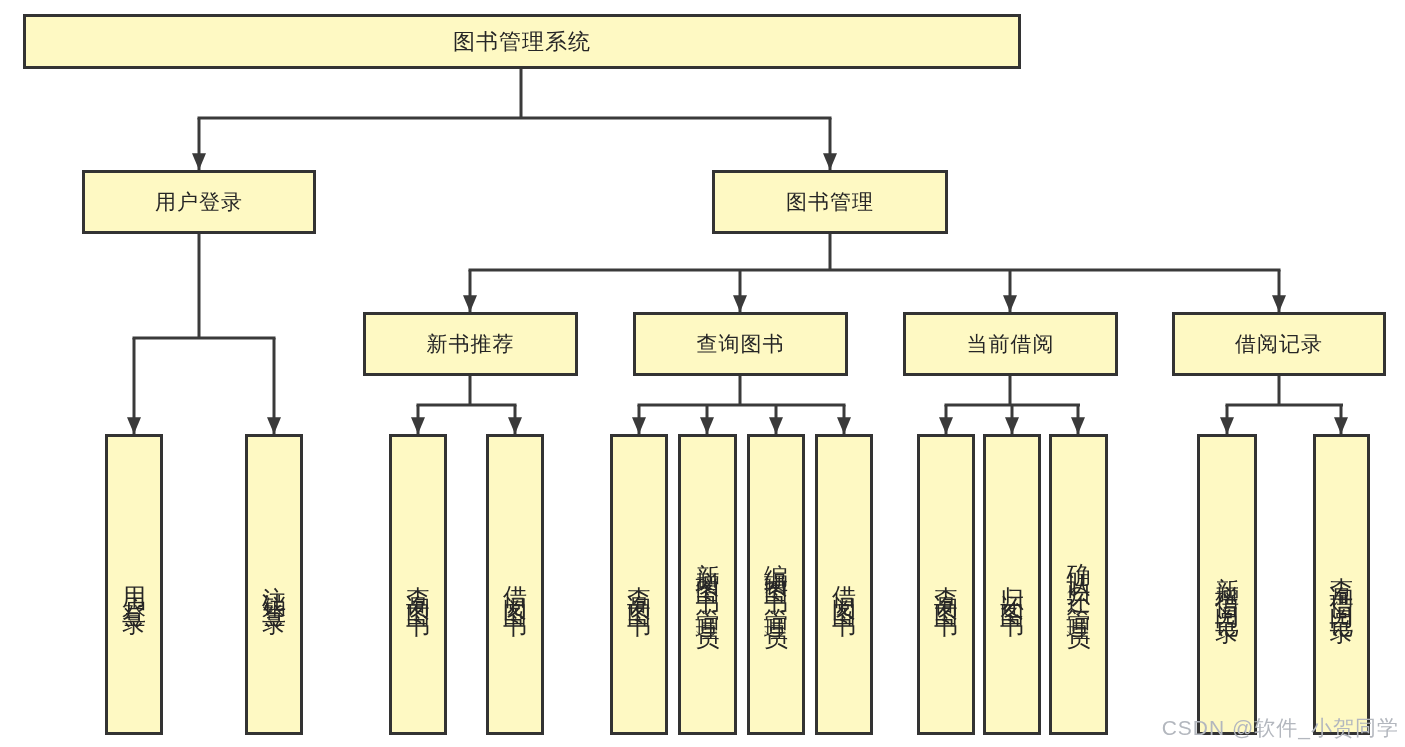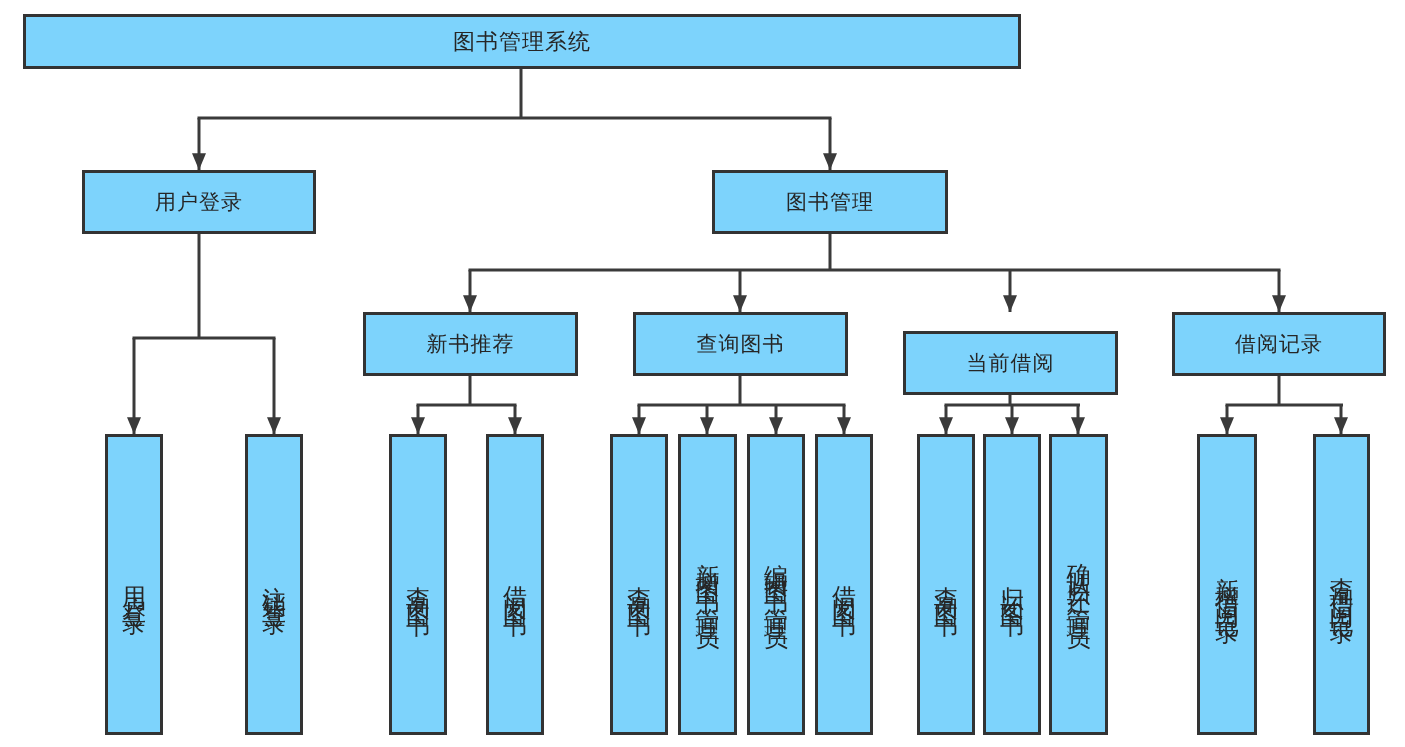--- a/index.html
+++ b/index.html
@@ -14,21 +14,21 @@
     position:relative;width:1405px;height:747px;
     background:var(--bg);
     font-family:"Liberation Sans","DejaVu Sans",sans-serif;
     overflow:hidden;
   }
   .wires{position:absolute;left:0;top:0;}
   .wire{stroke:var(--line);stroke-width:3;fill:none;}
   .arrowhead{fill:var(--line);stroke:none;}
   .box{
     position:absolute;box-sizing:border-box;
-    border:3px solid var(--border);background:#7dd3fc;
+    border:3px solid var(--border);background:#fef9c3;
     display:flex;align-items:center;justify-content:center;
     color:var(--text);
   }
   .hbox{font-size:21px;letter-spacing:1px;}
   .root{font-size:22px;}
   .leaf span{
     writing-mode:vertical-rl;
     text-orientation:mixed;
     font-size:24px;line-height:1;letter-spacing:9px;
     white-space:nowrap;
@@ -98,21 +98,21 @@
   <div class="box hbox lvl3" style="left:363px;width:215px;">
     <span>新书推荐</span>
   </div>
 
   <div class="box hbox lvl2" style="left:712px;width:236px;">
     <span>图书管理</span>
   </div>
   <div class="box hbox lvl3" style="left:633px;width:215px;">
     <span>查询图书</span>
   </div>
-  <div class="box hbox lvl3" style="left:903px;width:215px;margin-top:19px;">
+  <div class="box hbox lvl3" style="left:903px;width:215px;">
     <span>当前借阅</span>
   </div>
   <div class="box hbox lvl3" style="left:1172px;width:214px;">
     <span>借阅记录</span>
   </div>
 
   <div class="box leaf" style="left:105px;width:58px;">
     <span>用户登录</span>
   </div>
   <div class="box leaf" style="left:245px;width:58px;">
@@ -149,13 +149,14 @@
     <span>确认归还（管理员）</span>
   </div>
 
   <div class="box leaf" style="left:1197px;width:60px;">
     <span>新增借阅记录</span>
   </div>
   <div class="box leaf" style="left:1313px;width:57px;">
     <span>查询借阅记录</span>
   </div>
 
+  <div class="watermark">CSDN @软件_小贺同学</div>
 </div>
 
 </body></html>

